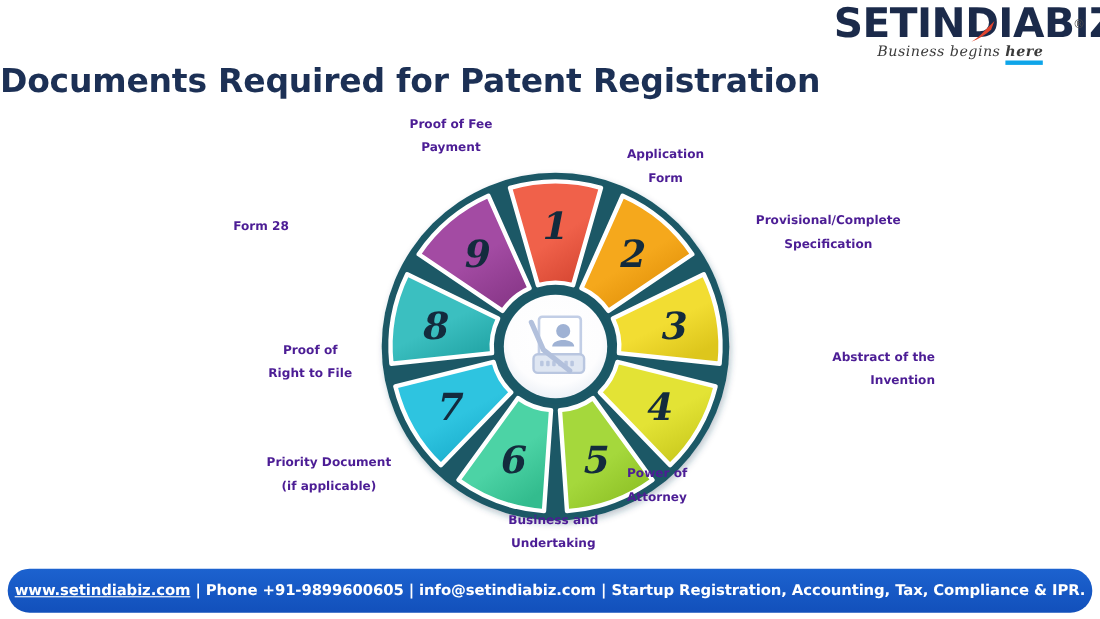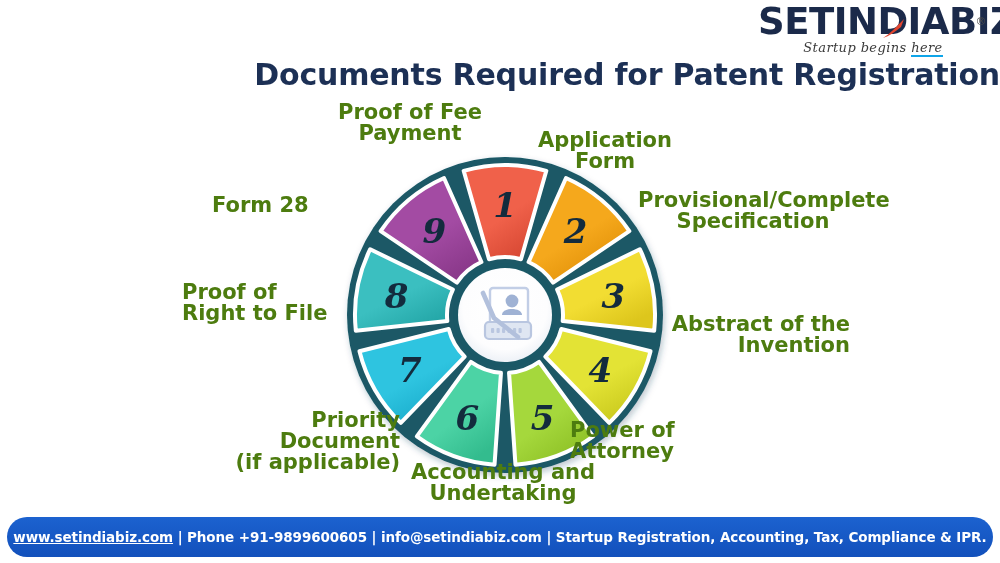--- a/index.html
+++ b/index.html
@@ -53,29 +53,29 @@
   }
   #logo-tagline {
     position: relative;
     margin-top: -2px;
     font-family: "DejaVu Serif", serif;
     font-style: italic;
     font-size: 13px;
     color: #3b3b3b;
     letter-spacing: 0.4px;
   }
-  #logo-tagline .uline { border-bottom: 2px solid #0ea5e9; }
+  #logo-tagline .uline { border-bottom: 4px solid #0ea5e9; font-weight: bold; }
 
   
   #page-title {
     position: absolute;
     top: 57px;
     left: 0;
     width: 1000px;
-    text-align: right;
+    text-align: left;
     font-family: "DejaVu Sans", sans-serif;
     font-weight: bold;
     font-size: 30px;
     letter-spacing: -0.2px;
     color: #1c3055;
   }
 
   
   #wheel-wrap {
     position: absolute;
@@ -84,33 +84,33 @@
     width: 340px;
     height: 340px;
   }
   #wheel { display: block; }
 
   
   .lbl {
     position: absolute;
     font-family: "DejaVu Sans", sans-serif;
     font-weight: bold;
-    font-size: 21px;
+    font-size: 11px;
     line-height: 21px;
-    color: #4d7c0f;
+    color: #4c1d95;
     white-space: pre-line;
   }
 
   #lbl-1 { left: 520px;  top: 110px; width: 170px; text-align: center; margin-top: 20px; }
   #lbl-2 { left: 638px;  top: 190px; width: 230px; text-align: center; }
   #lbl-3 { left: 650px;  top: 314px; width: 200px; text-align: right; }
   #lbl-4 { left: 570px;  top: 420px; width: 175px; text-align: left; }
   #lbl-5 { left: 408px;  top: 462px; width: 190px; text-align: center; }
-  #lbl-6 { left: 198px;  top: 410px; width: 202px; text-align: right; }
-  #lbl-7 { left: 182px;  top: 282px; width: 200px; }
+  #lbl-6 { left: 198px;  top: 410px; width: 202px; text-align: center; }
+  #lbl-7 { left: 182px;  top: 308px; width: 200px; text-align: center; }
   #lbl-8 { left: 212px;  top: 195px; width: 180px; }
   #lbl-9 { left: 320px;  top: 102px; width: 180px; text-align: center; }
 
   
   #footer-bar {
     position: absolute;
     left: 7px;
     bottom: 6px;
     width: 986px;
     height: 40px;
@@ -134,21 +134,21 @@
 <body>
 
 <div id="logo">
   <div id="logo-wordmark">
     <span>SETINDIABIZ</span>
     <span id="logo-reg">®</span>
     <svg id="logo-swoosh" viewBox="0 0 26 22">
       <path d="M1 20 C8 16 14 9 22 1 L19 9 C13 14 7 18 1 20 Z" fill="#e0442e"></path>
     </svg>
   </div>
-  <div id="logo-tagline"><span>Startup begins </span><span class="uline">here</span></div>
+  <div id="logo-tagline"><span>Business begins </span><span class="uline">here</span></div>
 </div>
 
 <div id="page-title">Documents Required for Patent Registration</div>
 
 <div id="wheel-wrap">
   <svg id="wheel" width="340" height="340" viewBox="0 0 340 340">
     <defs>
       <filter id="drop" x="-25%" y="-25%" width="150%" height="150%">
         <feDropShadow dx="1.5" dy="3" stdDeviation="3" flood-color="#15435a" flood-opacity="0.30"></feDropShadow>
       </filter>
@@ -249,21 +249,21 @@
 </div>
 
 <div class="lbl" id="lbl-1">Application
 Form</div>
 <div class="lbl" id="lbl-2">Provisional/Complete
 Specification</div>
 <div class="lbl" id="lbl-3">Abstract of the
 Invention</div>
 <div class="lbl" id="lbl-4">Power of
 Attorney</div>
-<div class="lbl" id="lbl-5">Accounting and
+<div class="lbl" id="lbl-5">Business and
 Undertaking</div>
 <div class="lbl" id="lbl-6">Priority Document
 (if applicable)</div>
 <div class="lbl" id="lbl-7">Proof of
 Right to File</div>
 <div class="lbl" id="lbl-8">Form 28</div>
 <div class="lbl" id="lbl-9">Proof of Fee
 Payment</div>
 
 <div id="footer-bar">

